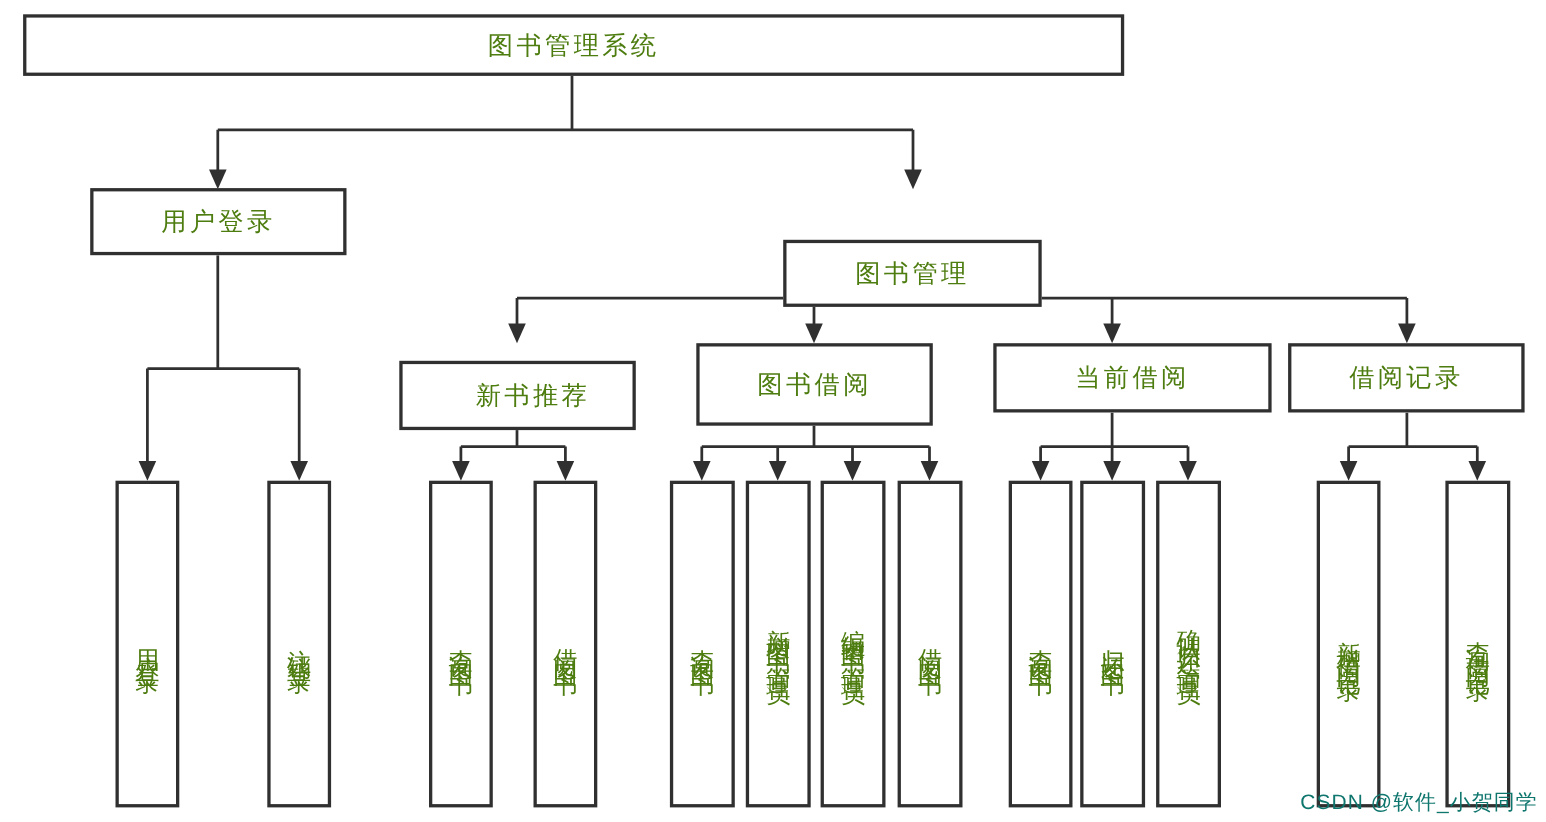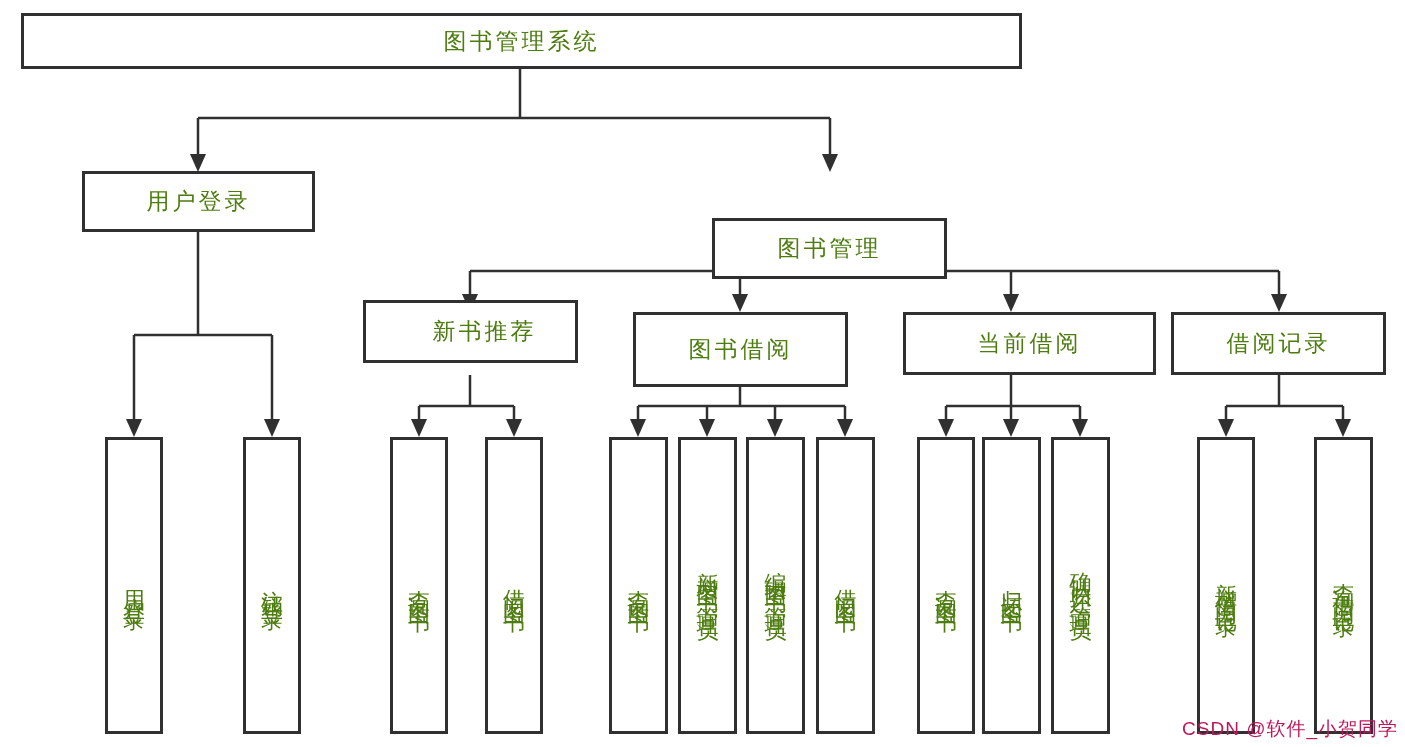--- a/index.html
+++ b/index.html
@@ -28,21 +28,21 @@
     text-orientation:mixed;
     font-size:22px;
     letter-spacing:7px;
     line-height:1;
   }
   .watermark{
     position:absolute;
     right:7px;
     bottom:5px;
     font-size:19px;
-    color:#be185d;
+    color:#0f766e;
     letter-spacing:1px;
     white-space:nowrap;
     z-index:5;
   }
 </style>
 </head>
 <body>
 
 <div class="canvas">
 
@@ -108,21 +108,21 @@
       <polygon points="1218,419 1234,419 1226,437"></polygon>
       <polygon points="1335,419 1351,419 1343,437"></polygon>
     </g>
   </svg>
 
   <div class="box h" style="left:21px;top:13px;width:1001px;height:56px;">图书管理系统</div>
 
   <div class="box h" style="left:82px;top:171px;width:233px;height:61px;">用户登录</div>
   <div class="box h" style="left:712px;top:171px;width:235px;height:61px;margin-top:47px;">图书管理</div>
 
-  <div class="box h" style="left:363px;top:300px;width:215px;height:63px;padding-left:28px;">新书推荐</div>
+  <div class="box h" style="left:363px;top:328px;width:215px;height:63px;padding-left:28px;">新书推荐</div>
   <div class="box h" style="left:633px;top:312px;width:215px;height:75px;">图书借阅</div>
   <div class="box h" style="left:903px;top:312px;width:253px;height:63px;">当前借阅</div>
   <div class="box h" style="left:1171px;top:312px;width:215px;height:63px;">借阅记录</div>
 
   <div class="box v" style="left:105px;top:437px;width:58px;height:297px;">用户登录</div>
   <div class="box v" style="left:243px;top:437px;width:58px;height:297px;">注销登录</div>
 
   <div class="box v" style="left:390px;top:437px;width:58px;height:297px;">查询图书</div>
   <div class="box v" style="left:485px;top:437px;width:58px;height:297px;">借阅图书</div>
 

